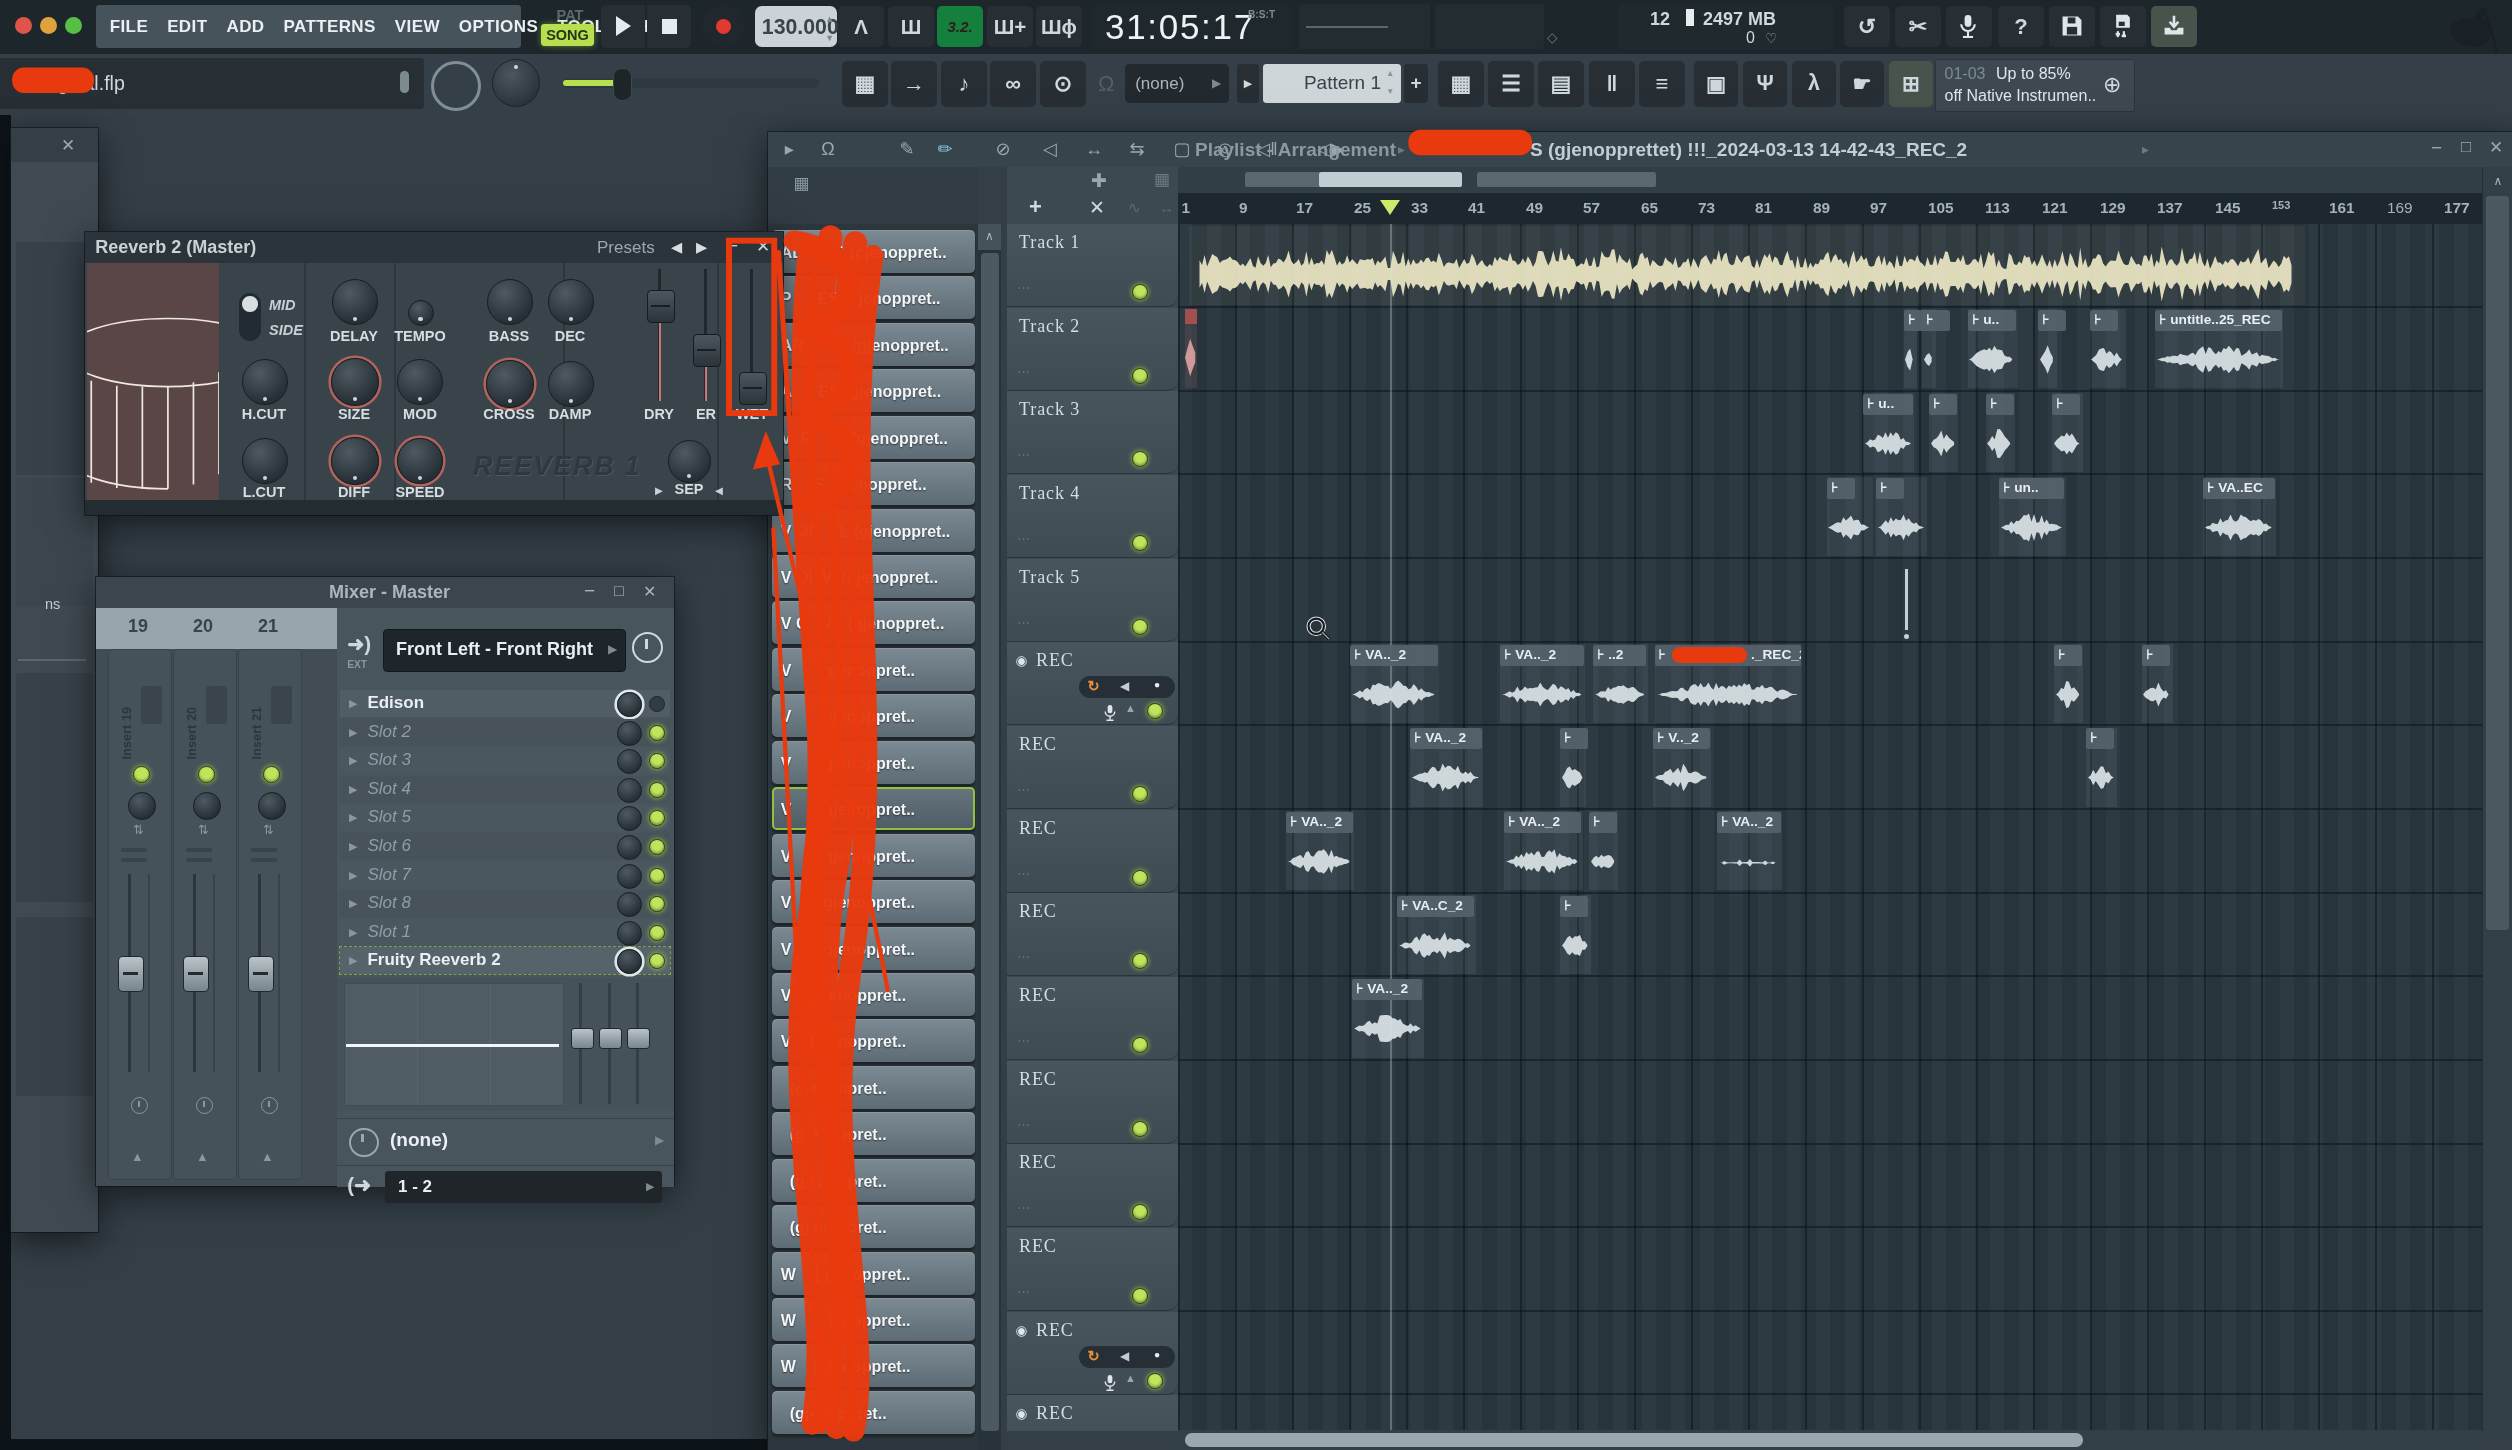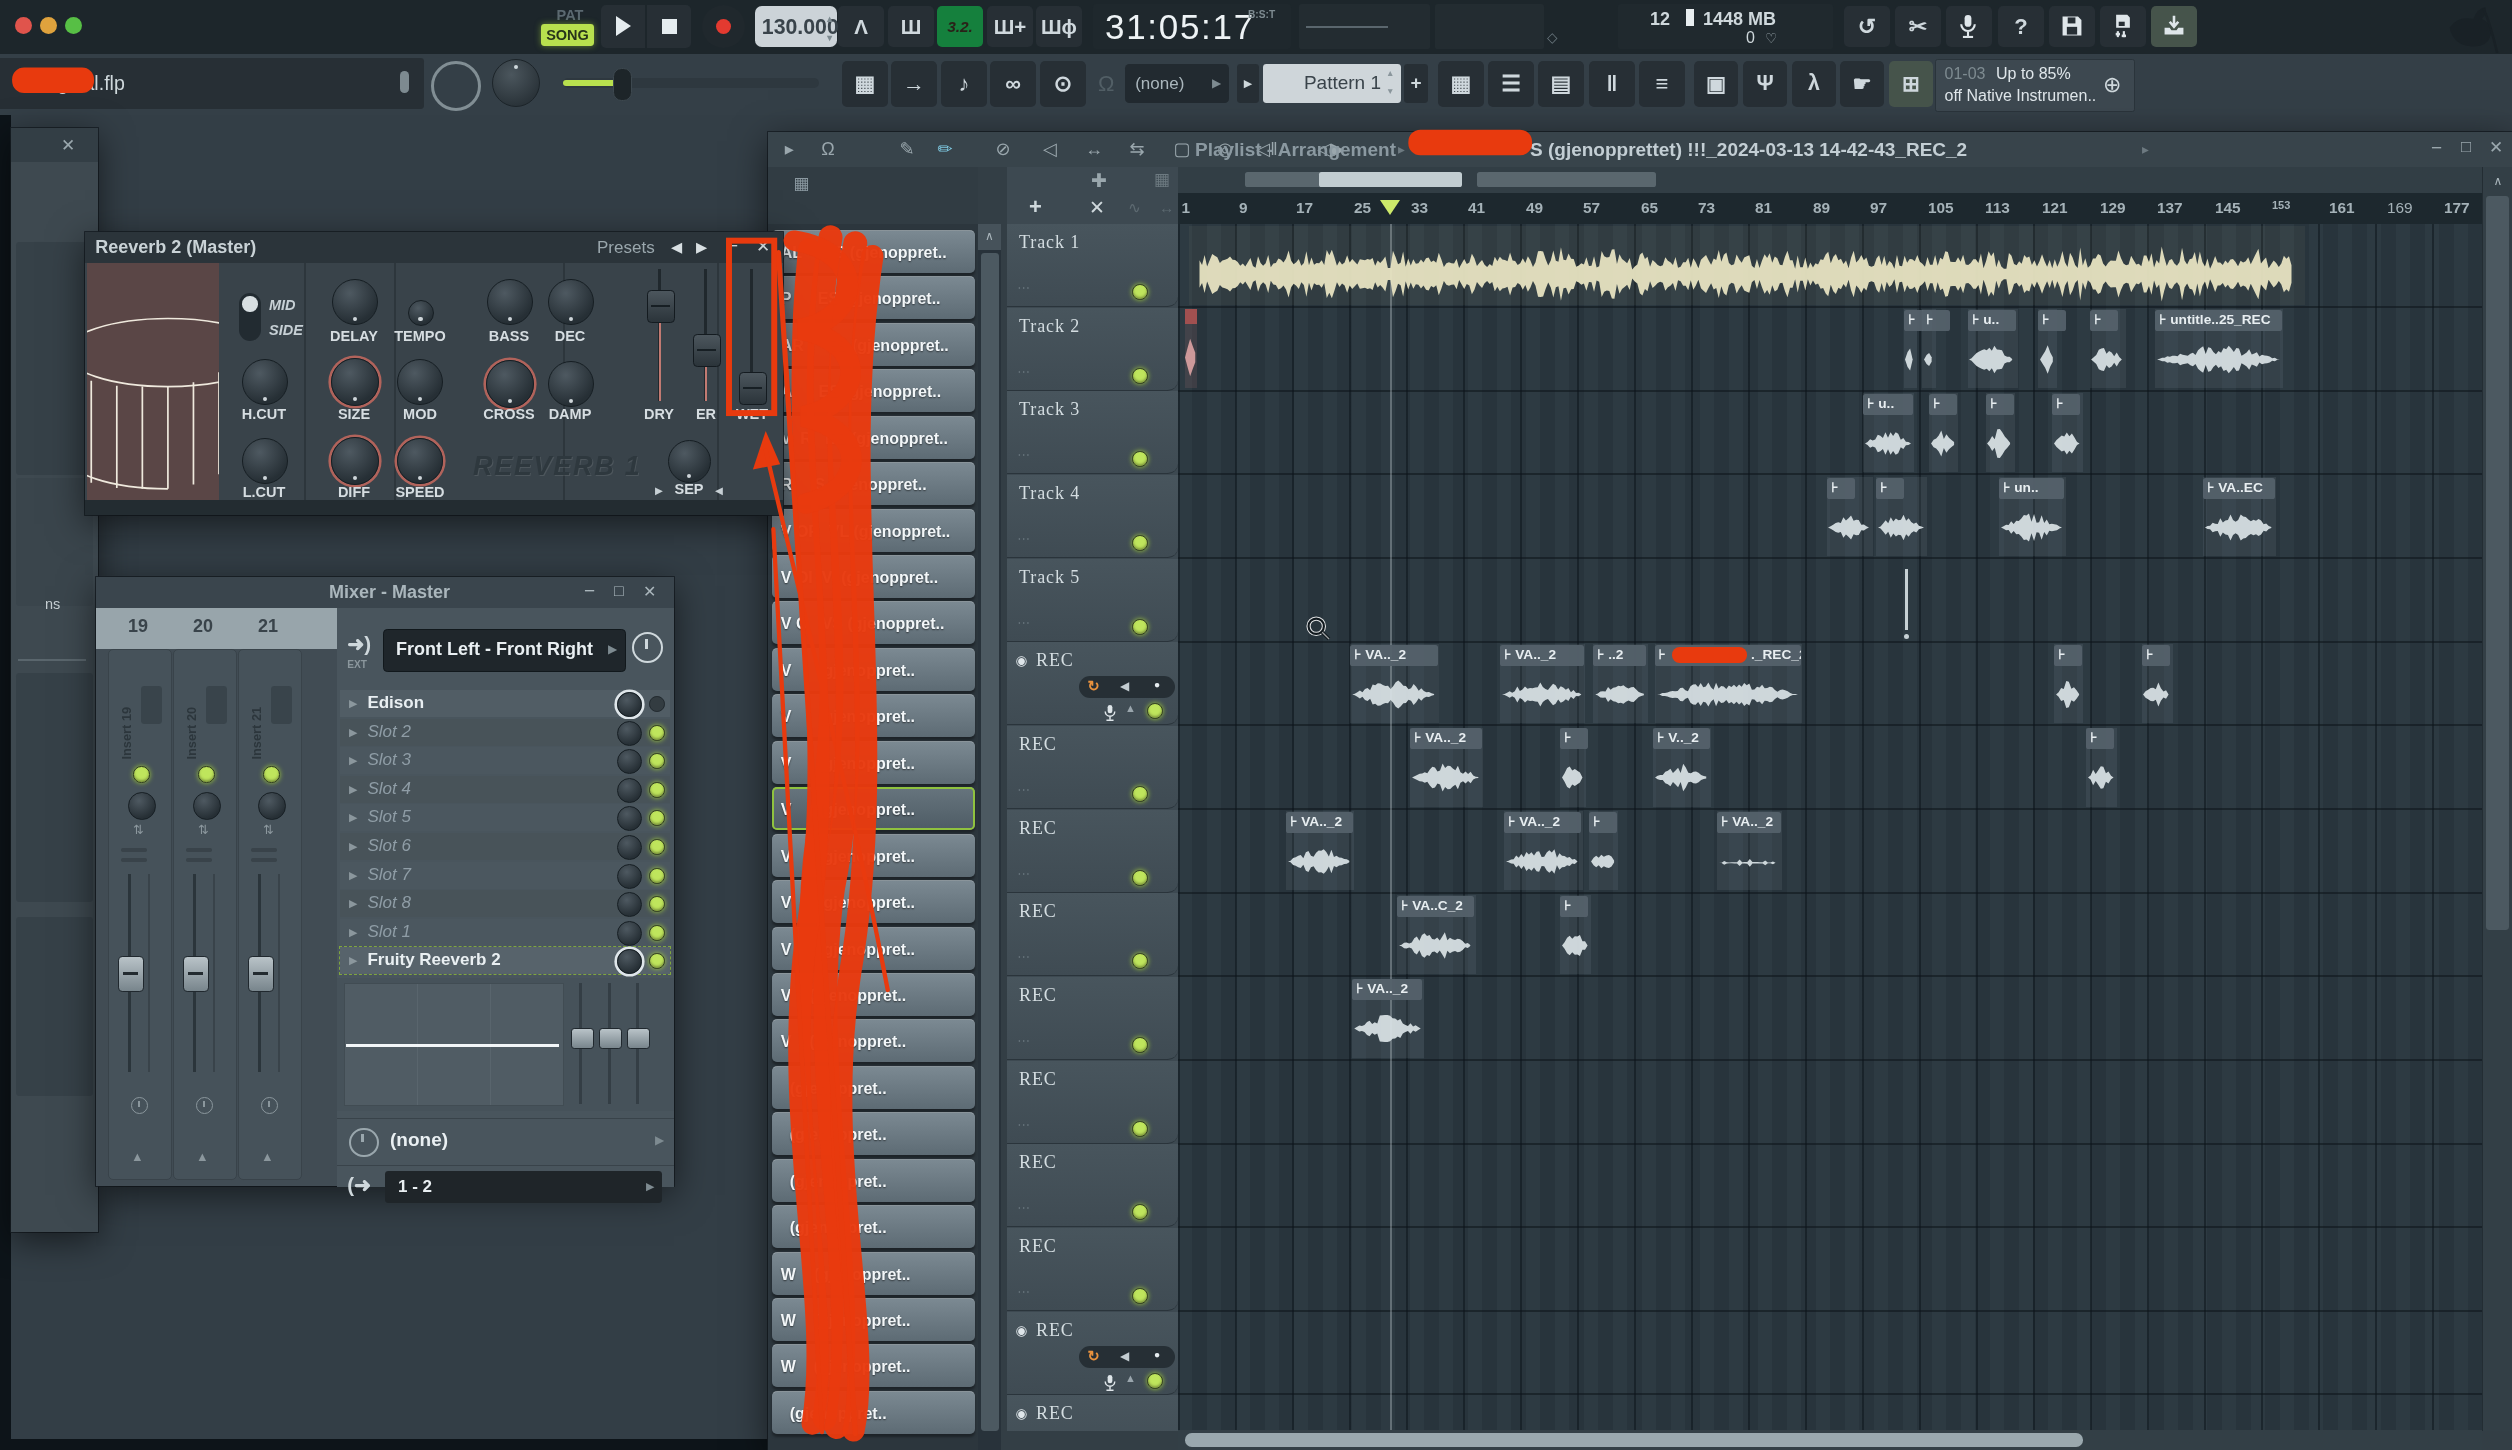--- a/index.html
+++ b/index.html
@@ -34,20 +34,30 @@
   .mixhandle:after{content:"";position:absolute;left:4.3px;right:4.3px;top:14.5px;height:3.4px;background:#232b30;}
 </style>
 </head>
 <body>
 
 <div id="app">
     <div style="position: absolute; left: 0px; top: 0px; width: 2512px; height: 54px; background: rgb(29, 38, 43);">
       <div style="position: absolute; left: 15.4px; top: 17px; width: 17px; height: 17px; border-radius: 50%; background: rgb(224, 84, 76);"></div>
       <div style="position: absolute; left: 40px; top: 17px; width: 17px; height: 17px; border-radius: 50%; background: rgb(223, 162, 61);"></div>
       <div style="position: absolute; left: 65px; top: 17px; width: 17px; height: 17px; border-radius: 50%; background: rgb(87, 191, 69);"></div>
+      <div style="position: absolute; left: 96px; top: 5.1px; width: 425px; height: 43px; background: rgb(71, 83, 90); border-radius: 3.4px; display: flex; align-items: center; gap: 19px; padding: 0px 13.7px; box-sizing: border-box;">
+        <div style="font-size: 17px; font-weight: bold; color: rgb(233, 239, 242); letter-spacing: 0.4px;">FILE</div>
+        <div style="font-size: 17px; font-weight: bold; color: rgb(233, 239, 242); letter-spacing: 0.4px;">EDIT</div>
+        <div style="font-size: 17px; font-weight: bold; color: rgb(233, 239, 242); letter-spacing: 0.4px;">ADD</div>
+        <div style="font-size: 17px; font-weight: bold; color: rgb(233, 239, 242); letter-spacing: 0.4px;">PATTERNS</div>
+        <div style="font-size: 17px; font-weight: bold; color: rgb(233, 239, 242); letter-spacing: 0.4px;">VIEW</div>
+        <div style="font-size: 17px; font-weight: bold; color: rgb(233, 239, 242); letter-spacing: 0.4px;">OPTIONS</div>
+        <div style="font-size: 17px; font-weight: bold; color: rgb(233, 239, 242); letter-spacing: 0.4px;">TOOLS</div>
+        <div style="font-size: 17px; font-weight: bold; color: rgb(233, 239, 242); letter-spacing: 0.4px;">HELP</div>
+      </div>
       <div style="position: absolute; left: 546px; top: 6.8px; width: 48px; text-align: center; font-size: 14.5px; color: rgb(91, 105, 112); font-weight: bold;">PAT</div>
       <div style="position: absolute; left: 541px; top: 24px; width: 53px; height: 22px; background: rgb(184, 224, 78); border-radius: 3.4px; color: rgb(39, 51, 26); font-size: 14.5px; font-weight: bold; text-align: center; line-height: 22px; box-shadow: rgba(170, 220, 60, 0.5) 0px 0px 6.8px;">SONG</div>
       <div style="position: absolute; left: 601px; top: 5.1px; width: 44px; height: 43px; background: rgb(39, 47, 53); border-radius: 5.1px 0px 0px 5.1px;">
         <div style="position: absolute; left: 15.4px; top: 11px; width: 0px; height: 0px; border-left: 15.4px solid rgb(229, 236, 239); border-top: 10.2px solid transparent; border-bottom: 10.2px solid transparent;"></div>
       </div>
       <div style="position: absolute; left: 647px; top: 5.1px; width: 44px; height: 43px; background: rgb(39, 47, 53); border-radius: 0px 5.1px 5.1px 0px;">
         <div style="position: absolute; left: 14.5px; top: 13.7px; width: 15.4px; height: 15.4px; background: rgb(229, 236, 239);"></div>
       </div>
       <div style="position: absolute; left: 702px; top: 5.1px; width: 43px; height: 43px; background: rgb(32, 40, 45); border-radius: 50%;">
         <div style="position: absolute; left: 13.7px; top: 13.7px; width: 15.4px; height: 15.4px; border-radius: 50%; background: rgb(227, 58, 48);"></div>
@@ -77,21 +87,21 @@
         <div style="position: absolute; left: 155px; top: 4.3px; font-size: 10.2px; color: rgb(126, 139, 145); font-weight: bold;">B:S:T</div>
       </div>
       <div style="position: absolute; left: 1299px; top: 4.3px; width: 131px; height: 45px; background: rgb(35, 44, 49); border-radius: 2.6px;">
         <div style="position: absolute; left: 6.8px; top: 22px; width: 82px; height: 1.7px; background: rgb(90, 102, 109);"></div>
       </div>
       <div style="position: absolute; left: 1435px; top: 4.3px; width: 109px; height: 45px; background: rgb(35, 44, 49); border-radius: 2.6px;"></div>
       <div style="position: absolute; left: 1547px; top: 29px; font-size: 13.7px; color: rgb(109, 122, 129);">◇</div>
       <div style="position: absolute; left: 1618px; top: 4.3px; width: 215px; height: 45px; background: rgb(32, 41, 46); border-radius: 2.6px;">
         <div style="position: absolute; left: 32px; top: 5.1px; font-size: 18px; color: rgb(207, 216, 220); font-weight: bold;">12</div>
         <div style="position: absolute; left: 68px; top: 5.1px; width: 7.7px; height: 17px; background: rgb(232, 238, 240);"></div>
-        <div style="position: absolute; left: 85px; top: 5.1px; font-size: 18px; color: rgb(207, 216, 220); font-weight: bold;">1448 MB</div>
+        <div style="position: absolute; left: 85px; top: 5.1px; font-size: 18px; color: rgb(207, 216, 220); font-weight: bold;">2497 MB</div>
         <div style="position: absolute; left: 128px; top: 25px; font-size: 16px; color: rgb(207, 216, 220);">0</div>
         <div style="position: absolute; left: 147px; top: 25.6px; font-size: 13.7px; color: rgb(139, 151, 157);">♡</div>
       </div>
       <div class="btn" style="position: absolute; left: 1844px; top: 6px; width: 46px; height: 41px;">
         <div style="position: absolute; left: 0px; top: 0px; width: 100%; height: 100%; display: flex; align-items: center; justify-content: center; font-size: 22px;">↺</div>
       </div>
       <div class="btn" style="position: absolute; left: 1895px; top: 6px; width: 46px; height: 41px;">
         <div style="position: absolute; left: 0px; top: 0px; width: 100%; height: 100%; display: flex; align-items: center; justify-content: center; font-size: 22px;">✂</div>
       </div>
       <div class="btn" style="position: absolute; left: 1946px; top: 6px; width: 46px; height: 41px;">

